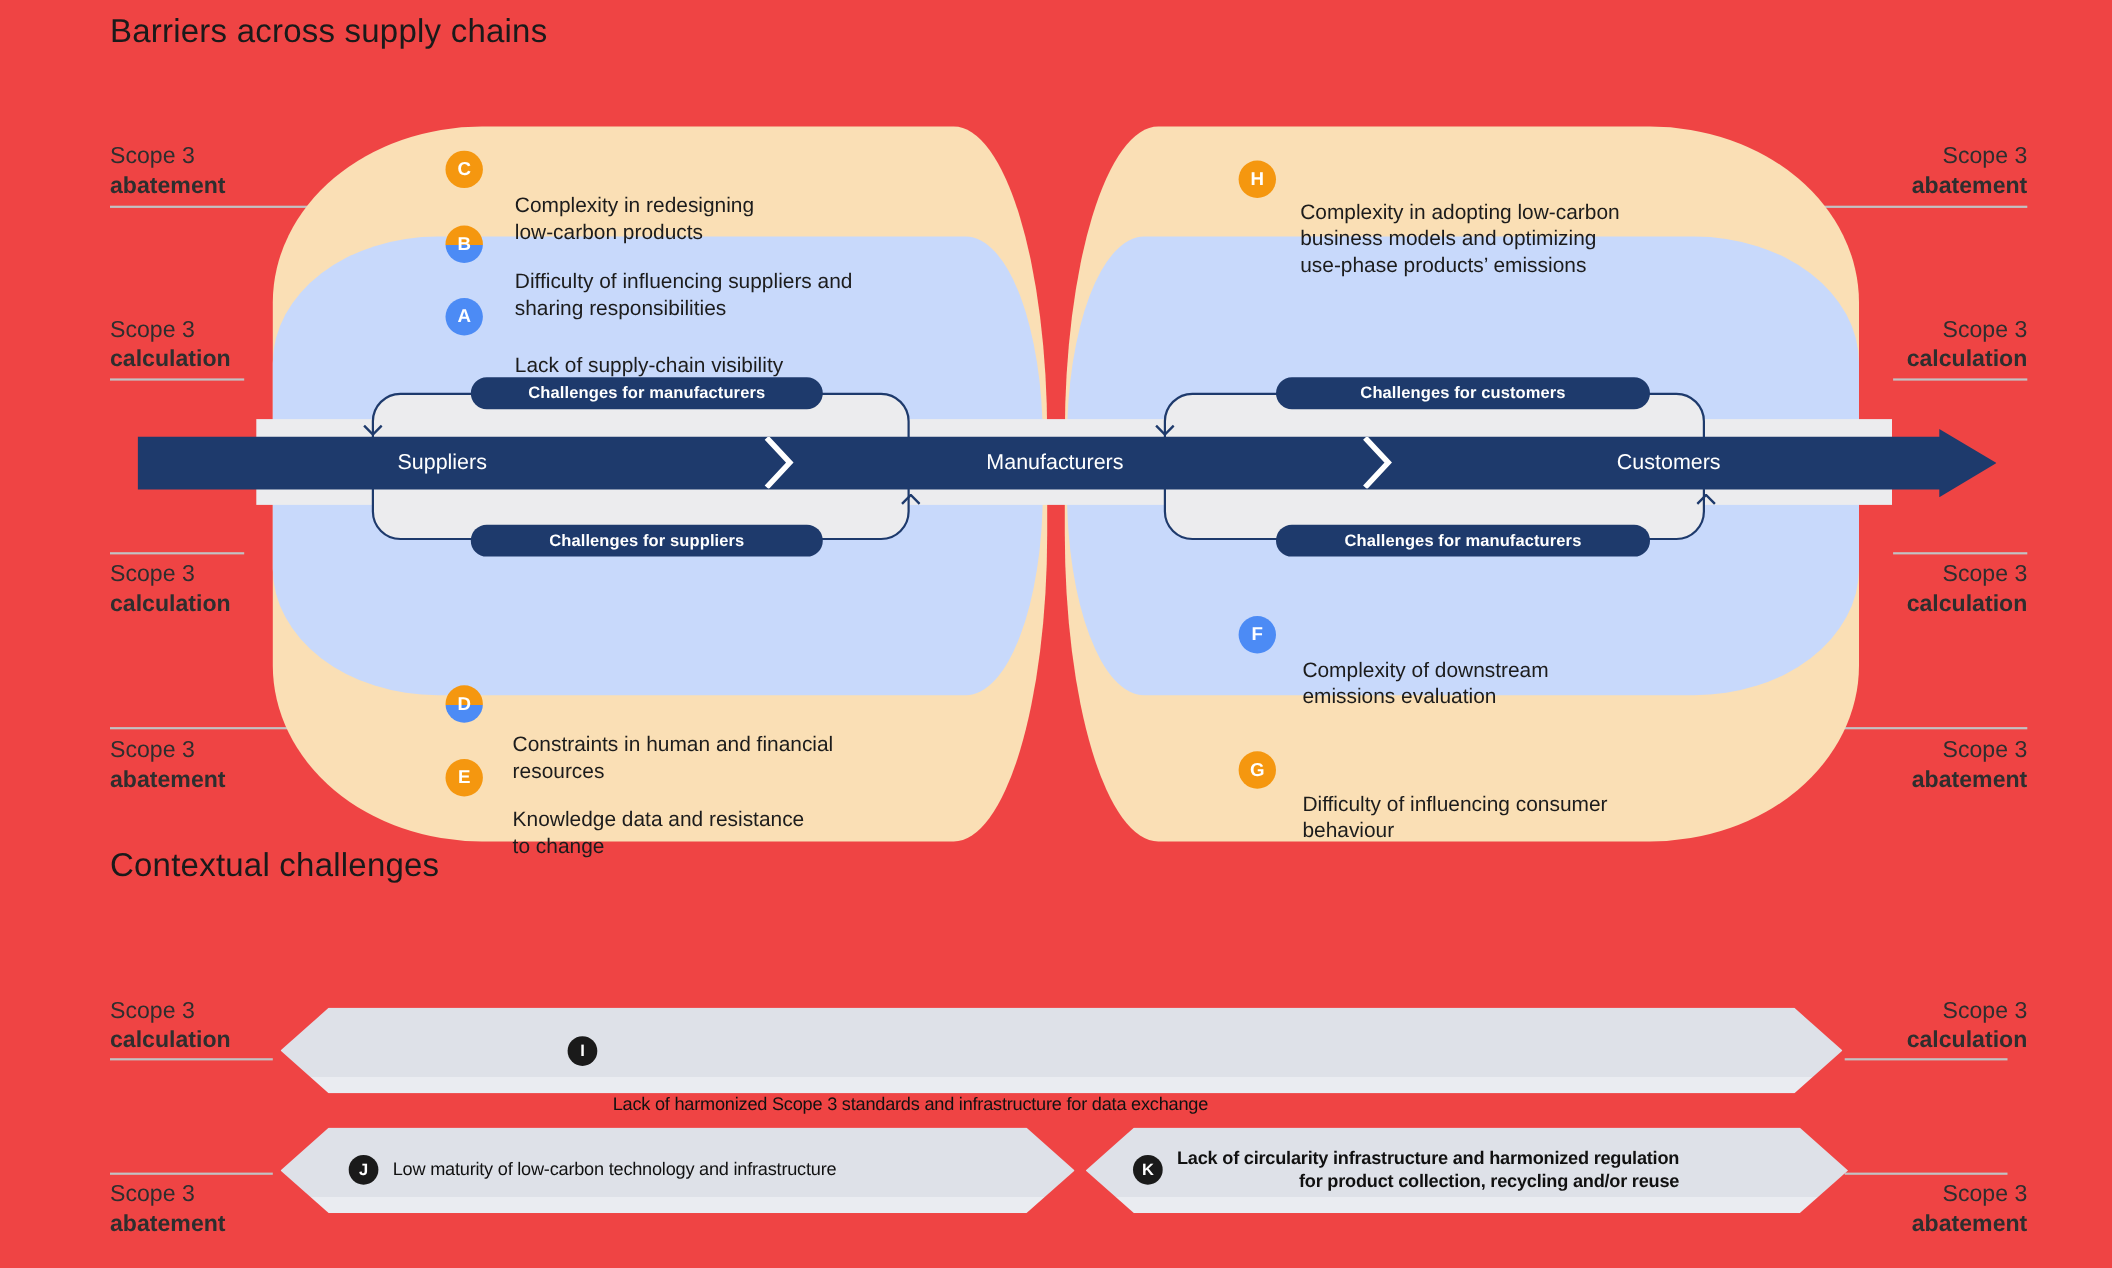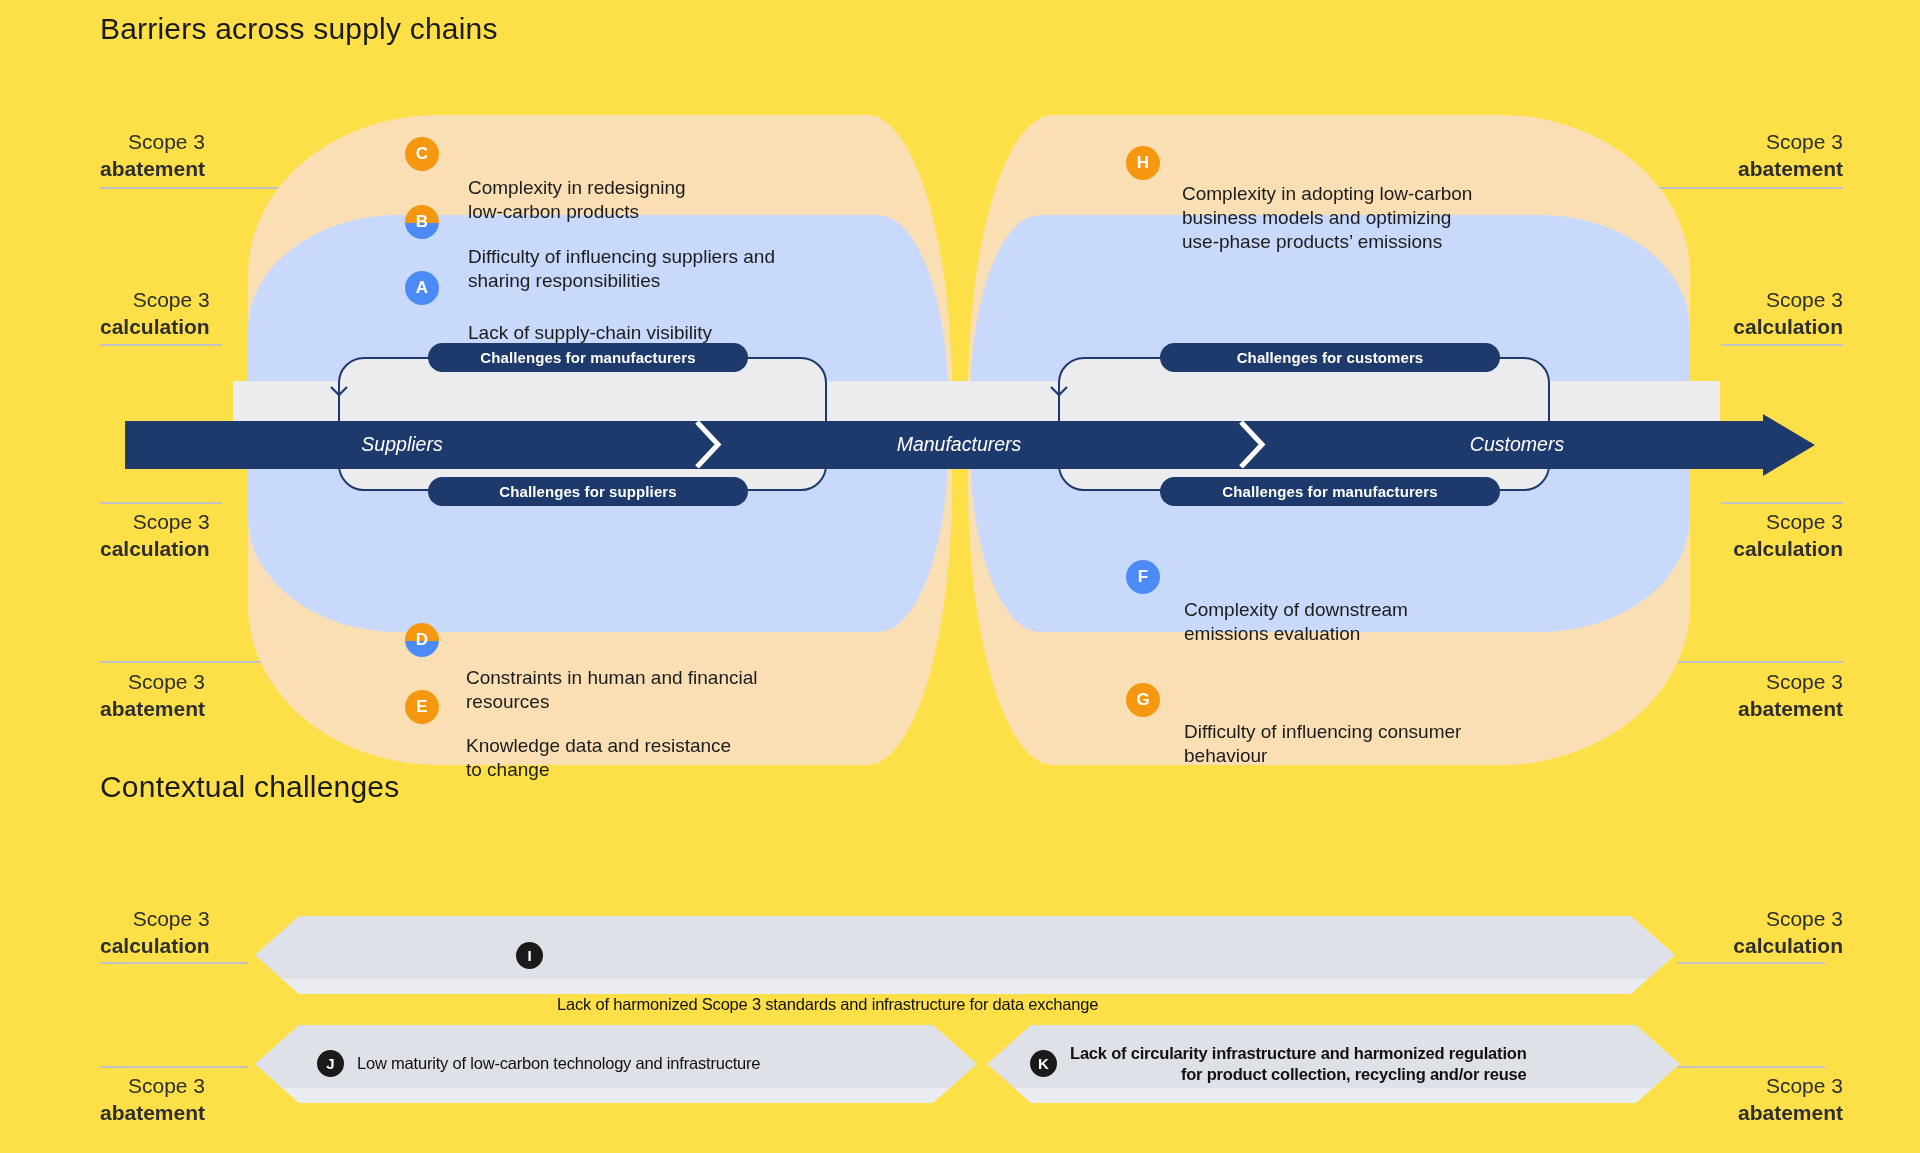--- a/index.html
+++ b/index.html
@@ -1,44 +1,44 @@
 <!DOCTYPE html>
 <html style="--navy: #1e3a6c; --orange: #f5970f; --blue: #4c8bf5; --peach: #fadfb5; --light-blue: #c8d9fb; --band-gray: #ececee; --hex-gray: #dee1e8; --hex-gray-light: #eaecf1; --black-circle: #1a1a1a; --rule-gray: #c2c2c4; --text: #1c1c1c;"><head>
 <meta charset="utf-8">
 <style>
   :root{
     --navy:#1e3a6c; --orange:#f5970f; --blue:#4c8bf5; --peach:#fadfb5;
     --light-blue:#c8d9fb; --band-gray:#ececee; --hex-gray:#dee1e8;
     --hex-gray-light:#eaecf1; --black-circle:#1a1a1a; --rule-gray:#c2c2c4; --text:#1c1c1c;
   }
   html,body{margin:0;padding:0;background:#fff;}
-  .canvas{position:relative;width:1920px;height:1153px;background:#fde047;overflow:hidden;
+  .canvas{position:relative;width:1920px;height:1153px;background:#ef4444;overflow:hidden;
           font-family:"Liberation Sans","DejaVu Sans",sans-serif;color:var(--text);}
   .title{position:absolute;font-size:30px;font-weight:300;letter-spacing:.2px;color:#1a1a1a;}
   
-  .scope{position:absolute;font-size:21px;line-height:27px;color:#2e2e2e;display:flex;flex-direction:column;align-items:flex-end;}
+  .scope{position:absolute;font-size:21px;line-height:27px;color:#2e2e2e;display:flex;flex-direction:column;}
   .scope .s2{font-weight:bold;}
   .scope.right{width:220px;text-align:right;}
   .hrule{position:absolute;height:2px;background:var(--rule-gray);}
   
   .blob{position:absolute;}
   .ol{left:248px;top:115px;width:704px;height:650px;background:var(--peach);
       border-radius:190px 85px 85px 190px / 160px 280px 280px 160px;}
   .or{left:968px;top:115px;width:722px;height:650px;background:var(--peach);
       border-radius:85px 190px 190px 85px / 280px 160px 160px 280px;}
   .bl{left:248px;top:215px;width:700px;height:417px;background:var(--light-blue);
       border-radius:150px 70px 70px 150px / 115px 185px 185px 115px;}
   .br{left:970px;top:215px;width:720px;height:417px;background:var(--light-blue);
       border-radius:70px 150px 150px 70px / 185px 115px 115px 185px;}
   .grayband{position:absolute;left:233px;top:381px;width:1487px;height:78px;background:var(--band-gray);}
   .frame{position:absolute;top:357px;height:134px;border:2px solid var(--navy);border-radius:26px;
          background:var(--band-gray);box-sizing:border-box;}
   
-  .main-arrow{position:absolute;left:125px;top:414px;width:1690px;height:62px;background:var(--navy);
-    clip-path:polygon(0 7px,1638px 7px,1638px 0,100% 31px,1638px 62px,1638px 55px,0 55px);font-style:italic;}
+  .main-arrow{position:absolute;left:125px;top:390px;width:1690px;height:62px;background:var(--navy);
+    clip-path:polygon(0 7px,1638px 7px,1638px 0,100% 31px,1638px 62px,1638px 55px,0 55px);}
   .seg-label{position:absolute;top:0;height:62px;line-height:60px;width:200px;text-align:center;
     color:#fff;font-size:19.5px;font-weight:500;}
   .pill{position:absolute;height:29px;border-radius:15px;background:var(--navy);color:#fff;
     font-size:15px;font-weight:bold;display:flex;align-items:center;justify-content:center;z-index:6;letter-spacing:.1px;}
   .vhead{position:absolute;z-index:5;}
   
   .bcircle{position:absolute;width:34px;height:34px;border-radius:50%;display:flex;align-items:center;
     justify-content:center;color:#fff;font-weight:bold;font-size:17px;z-index:5;}
   .c-orange{background:var(--orange);} .c-blue{background:var(--blue);}
   .c-split{background:linear-gradient(to bottom,var(--orange) 0 52%,var(--blue) 52% 100%);}

